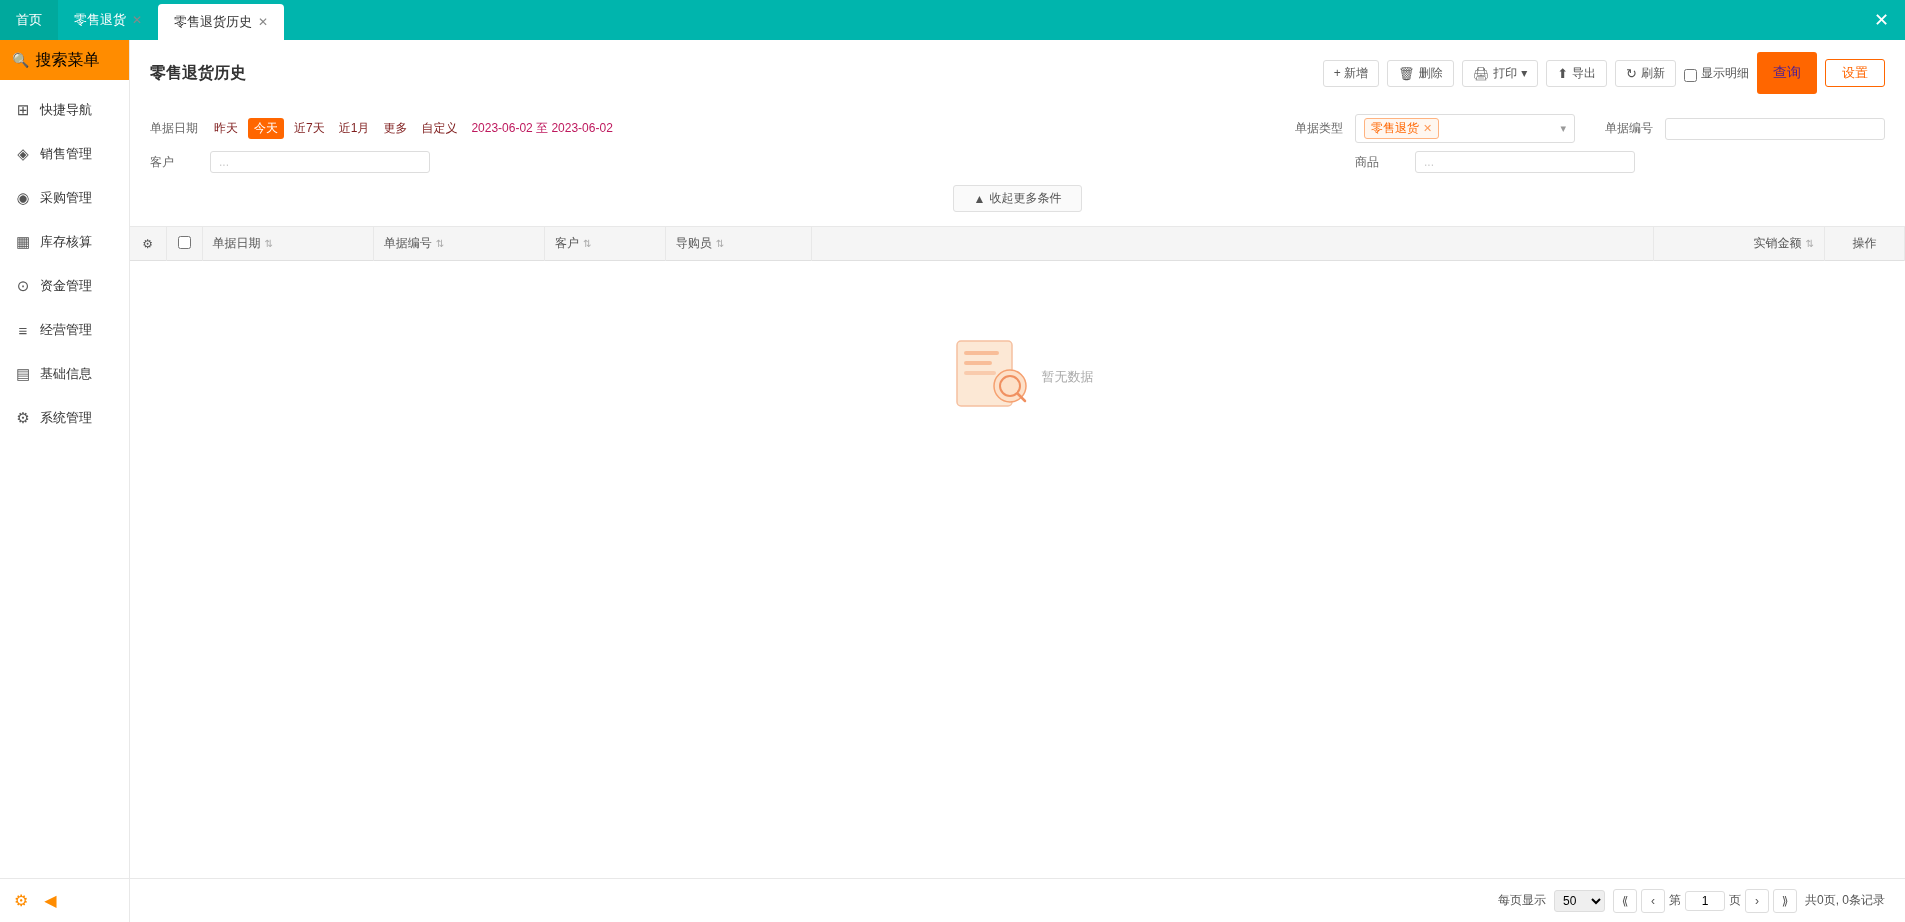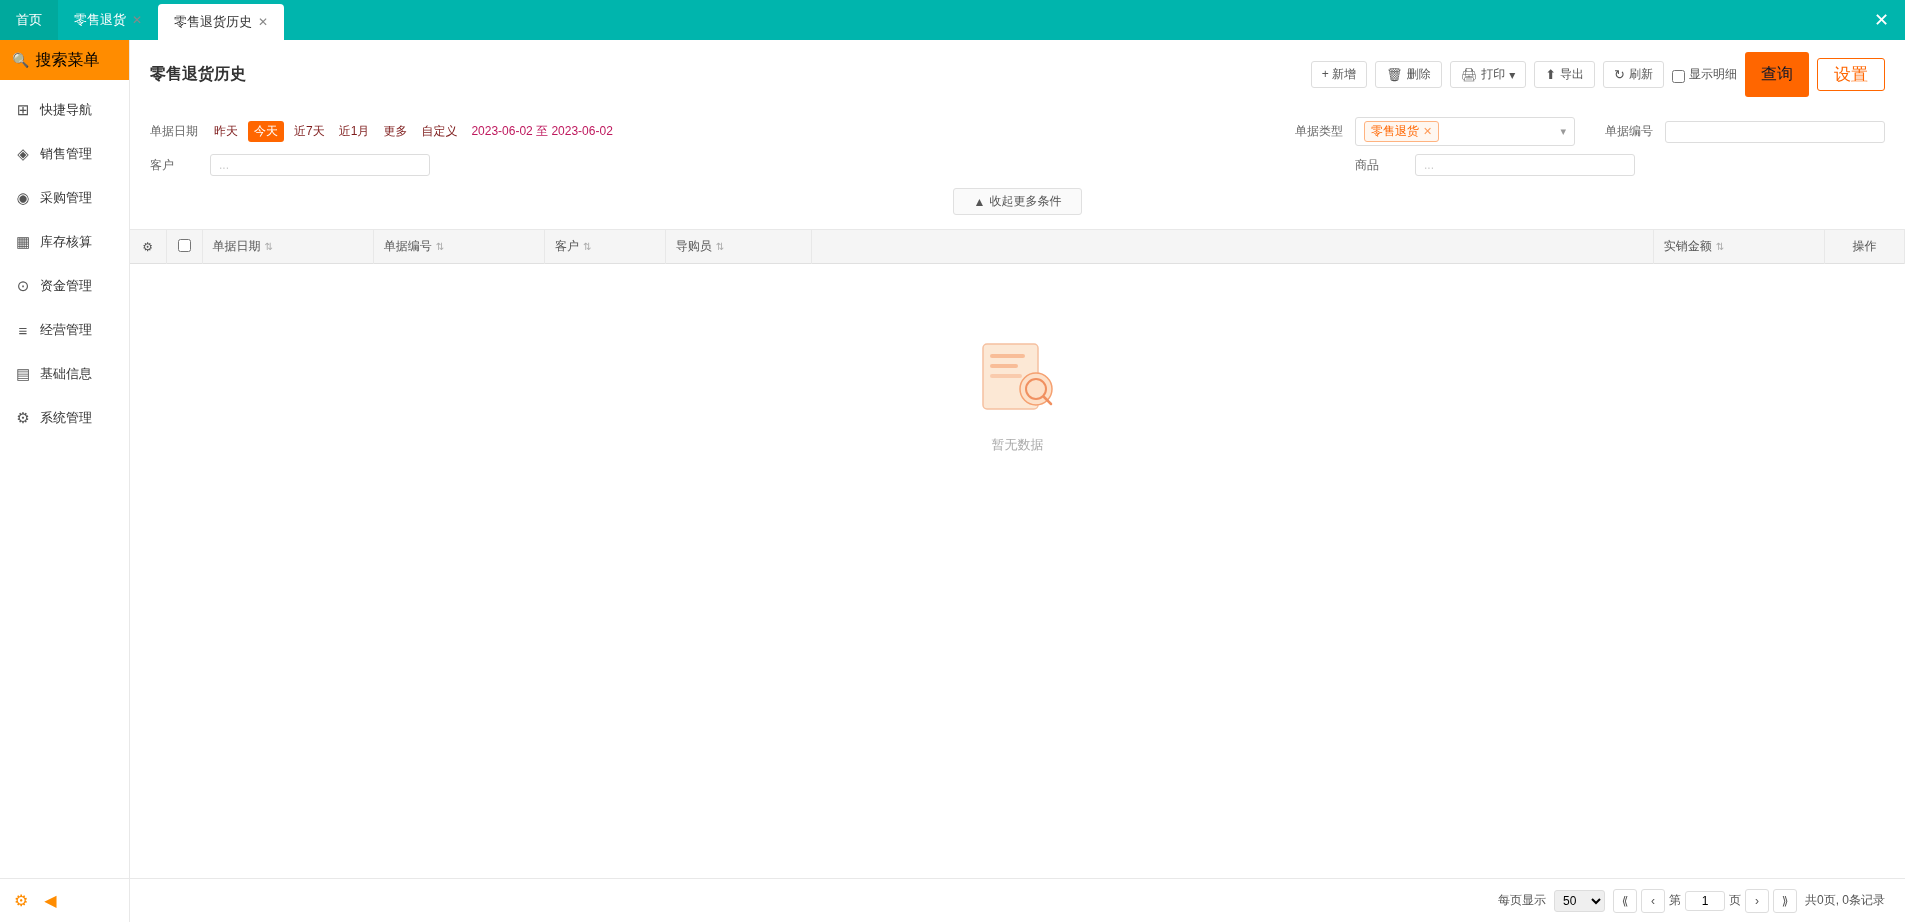--- a/index.html
+++ b/index.html
@@ -115,26 +115,26 @@
     }
     .page-title { font-size: 16px; font-weight: bold; color: #333; }
     .toolbar { display: flex; align-items: center; gap: 8px; }
     .toolbar-btn {
       display: flex; align-items: center; gap: 4px;
       padding: 4px 10px; border: 1px solid #ddd; border-radius: 3px;
       background: #fff; font-size: 12px; color: #555; cursor: pointer;
     }
     .toolbar-btn .btn-icon { font-size: 13px; }
     .btn-query {
-      background: #ff6600; color: #0f172a; border: none; padding: 12px 16px;
-      border-radius: 3px; font-size: 16px; cursor: pointer;
+      background: #ff6600; color: #4c1d95; border: none; padding: 12px 16px;
+      border-radius: 3px; font-size: 14px; cursor: pointer;
     }
     .btn-setting {
       background: #fff; color: #ff6600; border: 1px solid #ff6600;
-      padding: 4px 16px; border-radius: 3px; font-size: 17px; cursor: pointer;
+      padding: 4px 16px; border-radius: 3px; font-size: 13px; cursor: pointer;
     }
     .display-switch { display: flex; align-items: flex-end; gap: 4px; font-size: 12px; color: #555; }
     .display-switch input { cursor: pointer; }
 
     
     .filter-area {
       padding: 10px 0 6px 0;
     }
     .filter-row {
       display: flex;
@@ -244,21 +244,21 @@
     }
     th .sort-icon { color: #aaa; font-size: 10px; }
     th.settings-col { width: 36px; text-align: center; }
     th.checkbox-col { width: 36px; text-align: center; }
     .th-content { display: flex; align-items: center; gap: 4px; }
 
     
     .empty-state {
       flex: 1;
       display: flex;
-      flex-direction: column;
+      flex-direction: row;
       align-items: center;
       justify-content: center;
       padding: 60px 0;
     }
     .empty-icon {
       width: 100px;
       height: 100px;
       margin-bottom: 12px;
     }
     .empty-text { font-size: 13px; color: #aaa; }
@@ -483,21 +483,21 @@
                 </div>
               </th>
               <th>
                 <div class="th-content">
                   <span>导购员</span>
                   <span class="sort-icon">⇅</span>
                 </div>
               </th>
               <th style="flex:1;min-width:400px;"></th>
               <th style="text-align:right;">
-                <div class="th-content" style="">
+                <div class="th-content" style="justify-content:flex-end;">
                   <span>实销金额</span>
                   <span class="sort-icon">⇅</span>
                 </div>
               </th>
               <th style="text-align:center;width:80px;">
                 <span>操作</span>
               </th>
             </tr>
           </thead>
           <tbody>

